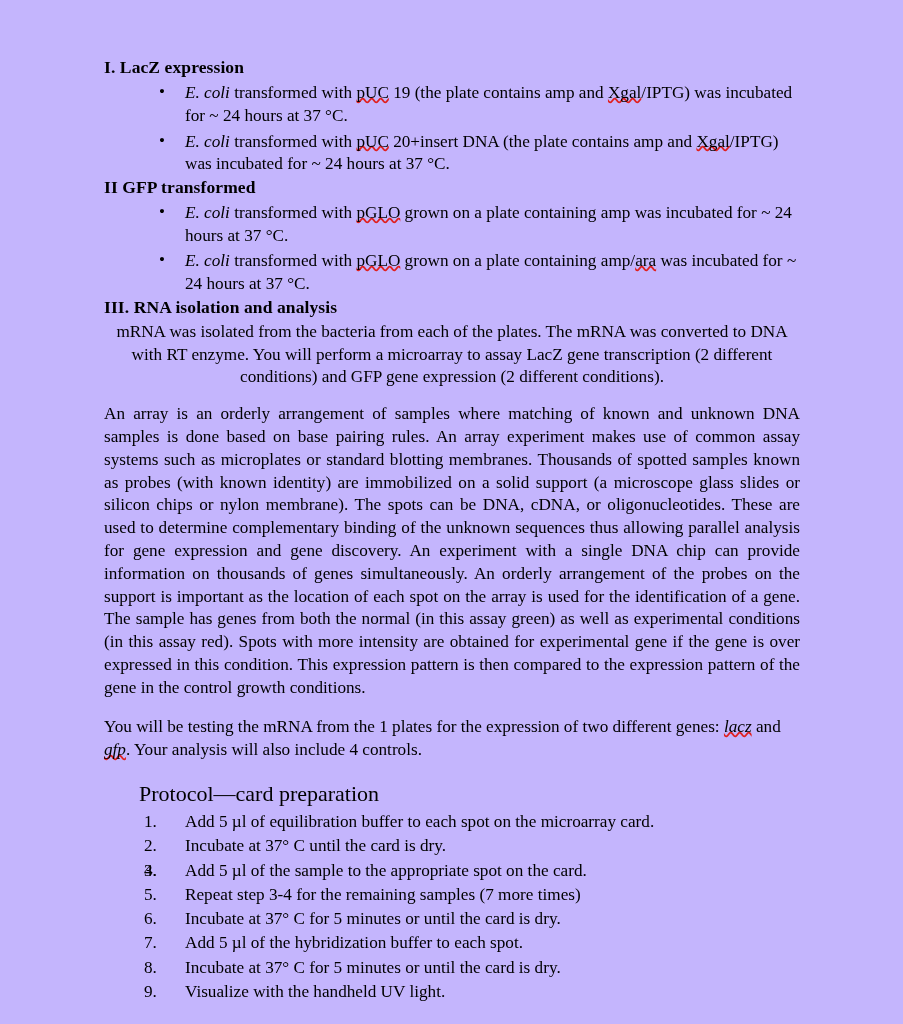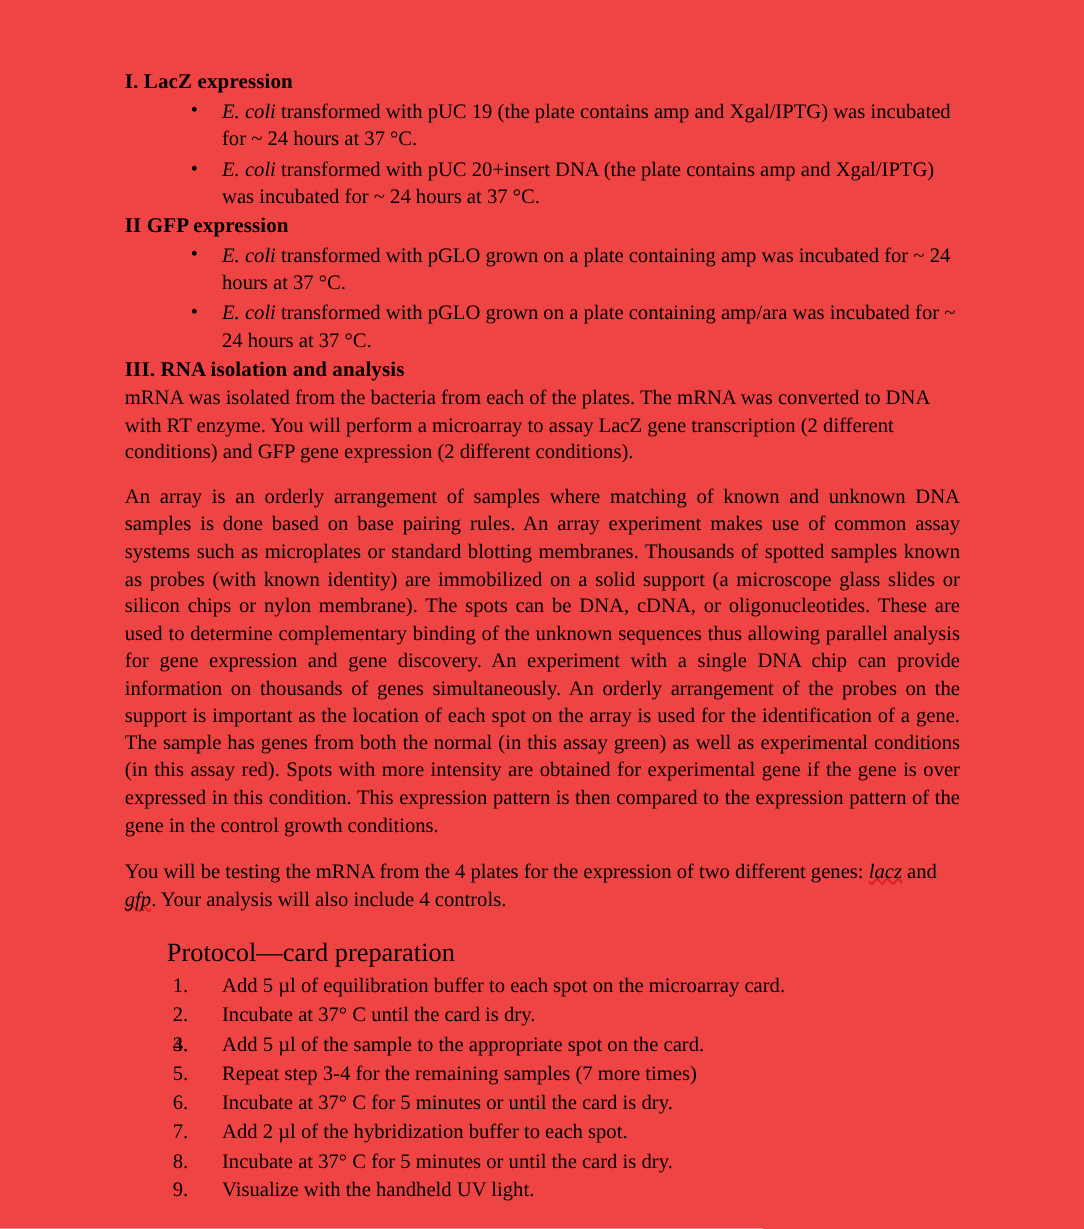--- a/index.html
+++ b/index.html
@@ -11,21 +11,21 @@
     width: 903px;
     height: 1024px;
     font-family: "Liberation Serif", "DejaVu Serif", serif;
     color: #000000;
     overflow: hidden;
   }
   .page {
     position: relative;
     width: 903px;
     height: 1024px;
-    background: #ef4444;
+    background: #c4b5fd;
   }
   .content {
     position: absolute;
     left: 104px;
     top: 56px;
     width: 696px;
   }
 
   h2.section-head {
     font-size: 17.5px;
@@ -62,21 +62,21 @@
     font-size: 17.2px;
     line-height: 1.325;
     margin: 0;
     text-align: left;
   }
   p.justified {
     text-align: justify;
     text-justify: inter-word;
     margin-top: 14px;
   }
-  p.after-head { margin-top: 1px; }
+  p.after-head { margin-top: 1px; text-align: center; }
   p.genes-para { margin-top: 17px; }
 
   .protocol-title {
     font-size: 22px;
     line-height: 1.32;
     margin: 17px 0 0 0;
     padding-left: 35px;
   }
 
   ol.steps {
@@ -94,20 +94,21 @@
   }
   ol.steps > li .num {
     position: absolute;
     left: 40px;
     width: 34px;
     text-align: left;
   }
 
   .sp {
     
+    text-decoration: underline;
     text-decoration-color: #e02020;
     -webkit-text-decoration-color: #e02020;
     text-decoration-style: wavy;
     -webkit-text-decoration-style: wavy;
     text-decoration-skip-ink: none;
     text-underline-offset: -1px;
   }
   .sp-i {
     font-style: italic;
     text-decoration: underline;
@@ -124,32 +125,32 @@
 
 <div class="page">
   <div class="content">
 
     <h2 class="section-head">I.  LacZ expression</h2>
     <ul class="bullets">
       <li><span style="font-style: italic;">E. coli</span><span> transformed with </span><span class="sp">pUC</span><span> 19 (the plate contains amp and </span><span class="sp">Xgal</span><span>/IPTG) was incubated for ~ 24 hours at 37 °C.</span></li>
       <li><span style="font-style: italic;">E. coli</span><span> transformed with </span><span class="sp">pUC</span><span> 20+insert DNA (the plate contains amp and </span><span class="sp">Xgal</span><span>/IPTG) was incubated for ~ 24 hours at 37 °C.</span></li>
     </ul>
 
-    <h2 class="section-head sec-gap-top">II GFP expression</h2>
+    <h2 class="section-head sec-gap-top">II GFP transformed</h2>
     <ul class="bullets">
       <li><span style="font-style: italic;">E. coli</span><span> transformed with </span><span class="sp">pGLO</span><span> grown on a plate containing amp was incubated for ~ 24 hours at 37 °C.</span></li>
       <li><span style="font-style: italic;">E. coli</span><span> transformed with </span><span class="sp">pGLO</span><span> grown on a plate containing amp/</span><span class="sp">ara</span><span> was incubated for ~ 24 hours at 37 °C.</span></li>
     </ul>
 
     <h2 class="section-head sec3-gap-top">III.  RNA isolation and analysis</h2>
     <p class="body-text after-head">mRNA was isolated from the bacteria from each of the plates.  The mRNA was converted to DNA with RT enzyme.  You will perform a microarray to assay LacZ gene transcription (2 different conditions) and GFP gene expression (2 different conditions).</p>
     <p class="body-text justified">An array is an orderly arrangement of samples where matching of known and unknown DNA samples is done based on base pairing rules. An array experiment makes use of common assay systems such as microplates or standard blotting membranes.    Thousands of spotted samples known as probes (with known identity) are immobilized on a solid support (a microscope glass slides or silicon chips or nylon membrane). The spots can be DNA, cDNA, or oligonucleotides. These are used to determine complementary binding of the unknown sequences thus allowing parallel analysis for gene expression and gene discovery. An experiment with a single DNA chip can provide information on thousands of genes simultaneously. An orderly arrangement of the probes on the support is important as the location of each spot on the array is used for the identification of a gene. The sample has genes from both the normal (in this assay green) as well as experimental conditions (in this assay red). Spots with more intensity are obtained for experimental gene if the gene is over expressed in this condition. This expression pattern is then compared to the expression pattern of the gene in the control growth conditions.</p>
 
     <p class="body-text genes-para">
-      <span>You will be testing the mRNA from the 4 plates for the expression of two different genes: </span><span class="sp-i">lacz</span><span> and </span><span class="sp-i">gfp</span><span>.  Your analysis will also include 4 controls.</span>
+      <span>You will be testing the mRNA from the 1 plates for the expression of two different genes: </span><span class="sp-i">lacz</span><span> and </span><span class="sp-i">gfp</span><span>.  Your analysis will also include 4 controls.</span>
     </p>
 
     <p class="protocol-title">Protocol—card preparation</p>
     <ol class="steps">
       <li>
         <span class="num">1.</span><span><span>Add 5 µl of equilibration buffer to each spot on the microarray card.</span></span>
       </li>
       <li>
         <span class="num">2.</span><span><span>Incubate at 37° C until the card is dry.</span></span>
       </li>
@@ -159,21 +160,21 @@
       <li>
         <span class="num">4.</span><span><span>Add 5 µl of the sample to the appropriate spot on the card.</span></span>
       </li>
       <li>
         <span class="num">5.</span><span><span>Repeat step 3-4 for the remaining samples (7 more times)</span></span>
       </li>
       <li>
         <span class="num">6.</span><span><span>Incubate at 37° C for 5 minutes or until the card is dry.</span></span>
       </li>
       <li>
-        <span class="num">7.</span><span><span>Add 2 µl of the hybridization buffer to each spot.</span></span>
+        <span class="num">7.</span><span><span>Add 5 µl of the hybridization buffer to each spot.</span></span>
       </li>
       <li>
         <span class="num">8.</span><span><span>Incubate at 37° C for 5 minutes or until the card is dry.</span></span>
       </li>
       <li>
         <span class="num">9.</span><span><span>Visualize with the handheld UV light.</span></span>
       </li>
 
     </ol>
 

